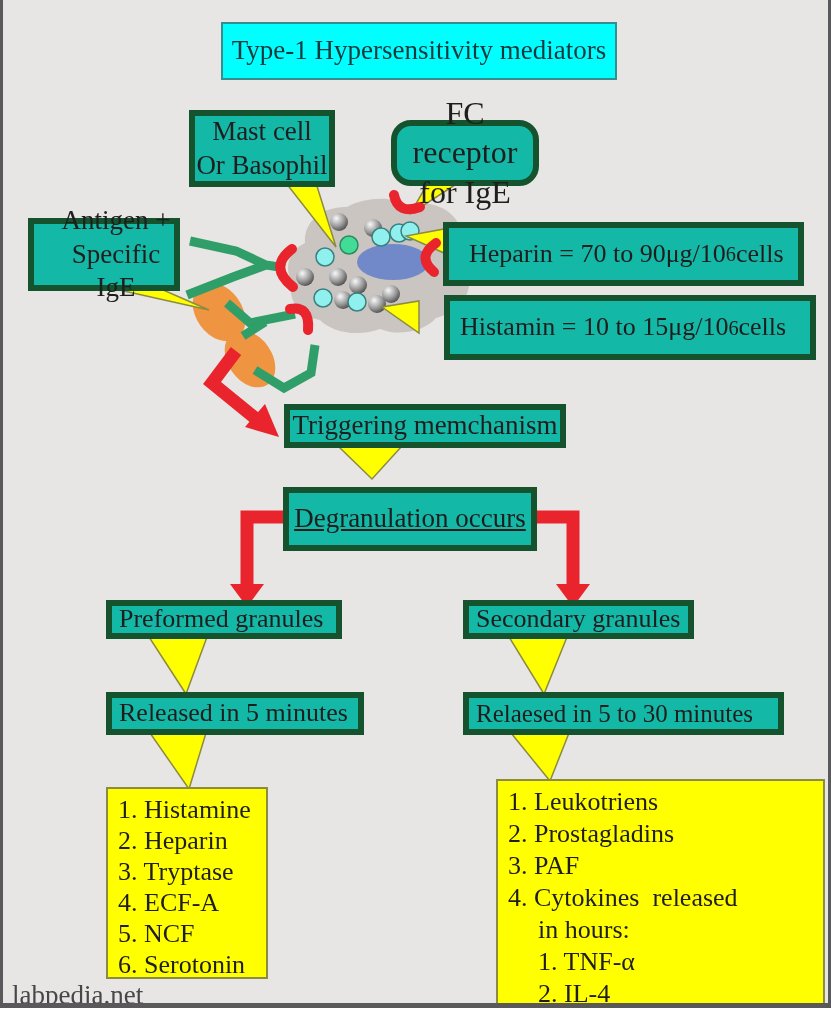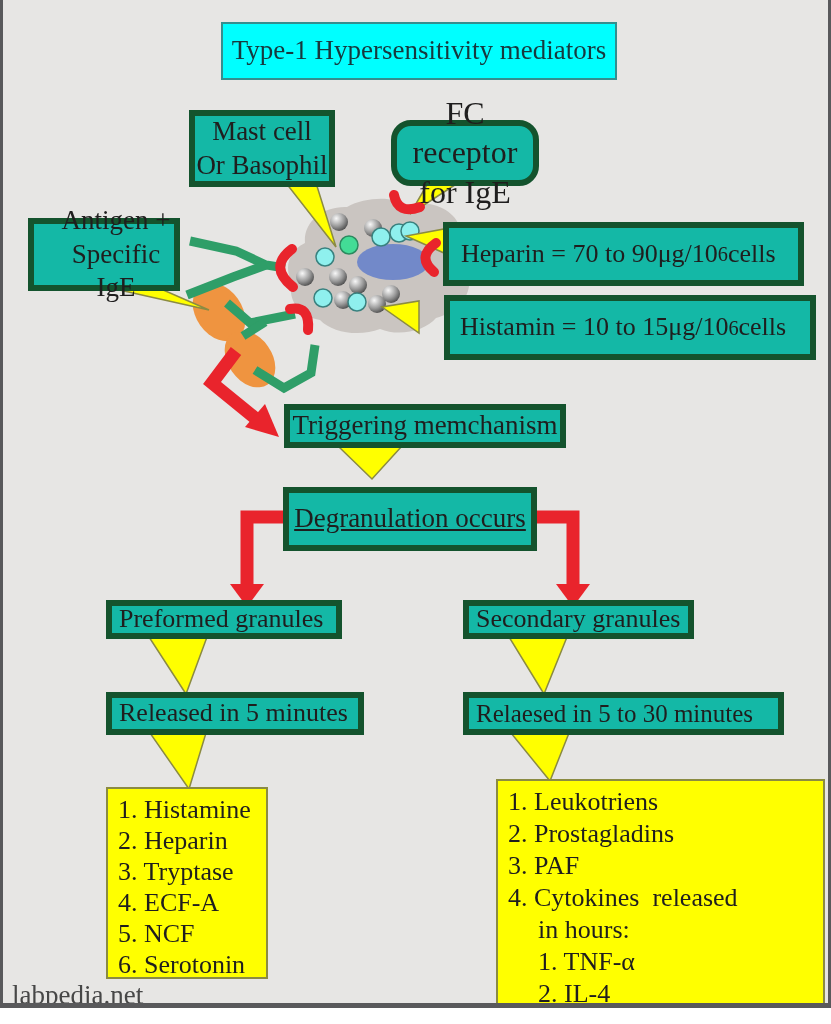--- a/index.html
+++ b/index.html
@@ -15,21 +15,21 @@
     background:#14b8a6;border:6px solid #14532d;
     display:flex;align-items:center;justify-content:center;
     text-align:center;font-size:26px;line-height:1.24;white-space:pre-line;
   }
   .ybox.leftal{justify-content:flex-start;text-align:left;padding-left:7px;}
   #title-box{background:#00ffff;border:2px solid #348e8e;color:#17393e;font-size:27px;}
   #mast-box{left:186px;top:110px;width:146px;height:77px;font-size:27px;}
   #fc-box{left:388px;top:120px;width:148px;height:66px;font-size:32px;border-radius:20px;}
   #antigen-box{left:25px;top:218px;width:152px;height:73px;font-size:27px;padding-left:24px;}
   #title-box{left:218px;top:22px;width:396px;height:58px;}
-  #heparin-box{left:440px;top:222px;width:361px;height:64px;padding-left:12px;}
+  #heparin-box{left:440px;top:222px;width:361px;height:64px;padding-left:20px;}
   #histamin-box{left:414px;top:295px;width:372px;height:65px;padding-left:10px;margin-left:27px;}
   #trigger-box{left:281px;top:404px;width:282px;height:44px;font-size:27px;}
   #degran-box{left:280px;top:487px;width:254px;height:64px;font-size:27px;text-decoration:underline;}
   #preformed-box{left:103px;top:600px;width:236px;height:39px;}
   #secondary-box{left:460px;top:600px;width:231px;height:39px;}
   #released-left-box{left:103px;top:692px;width:258px;height:43px;}
   #released-right-box{left:460px;top:692px;width:321px;height:43px;font-size:25px;text-align:center;}
   .list{
     position:absolute;z-index:2;box-sizing:border-box;
     background:#ffff00;border:2px solid #8b8b42;

